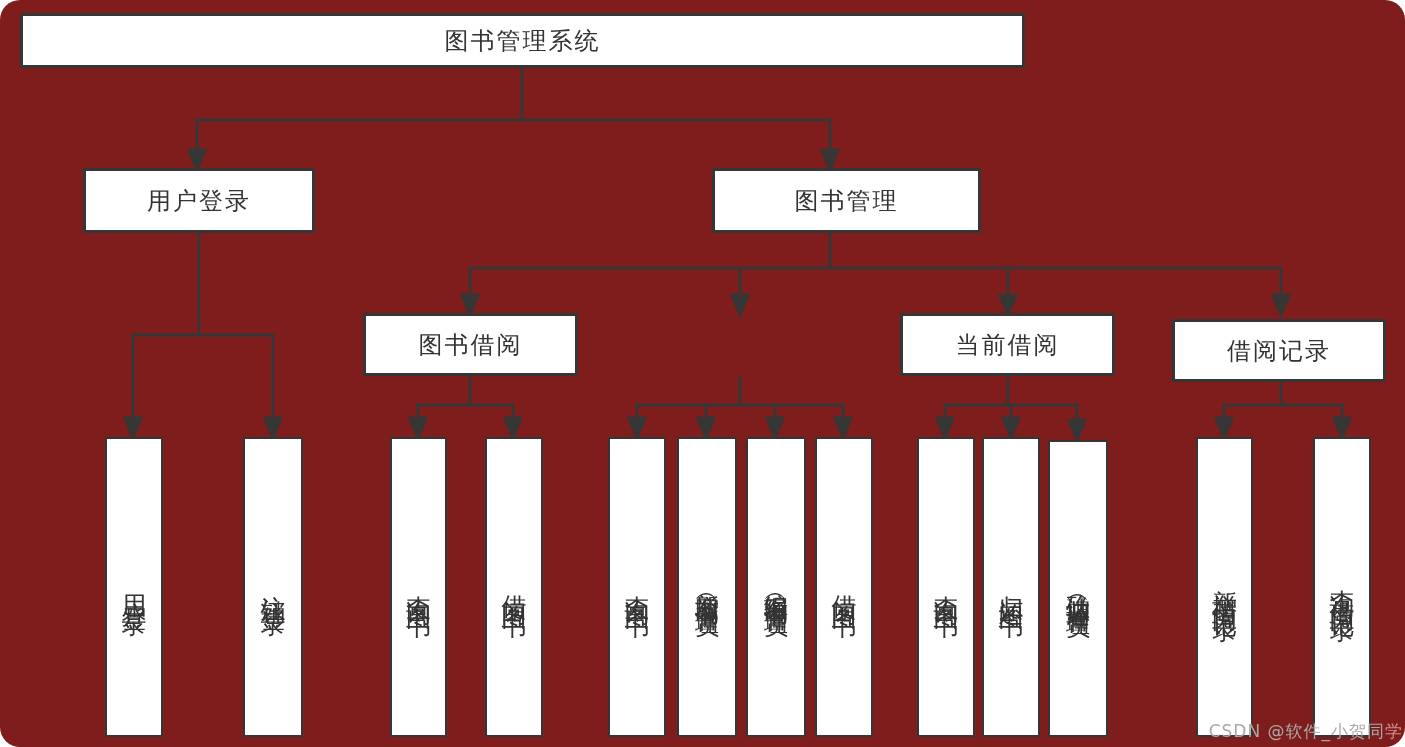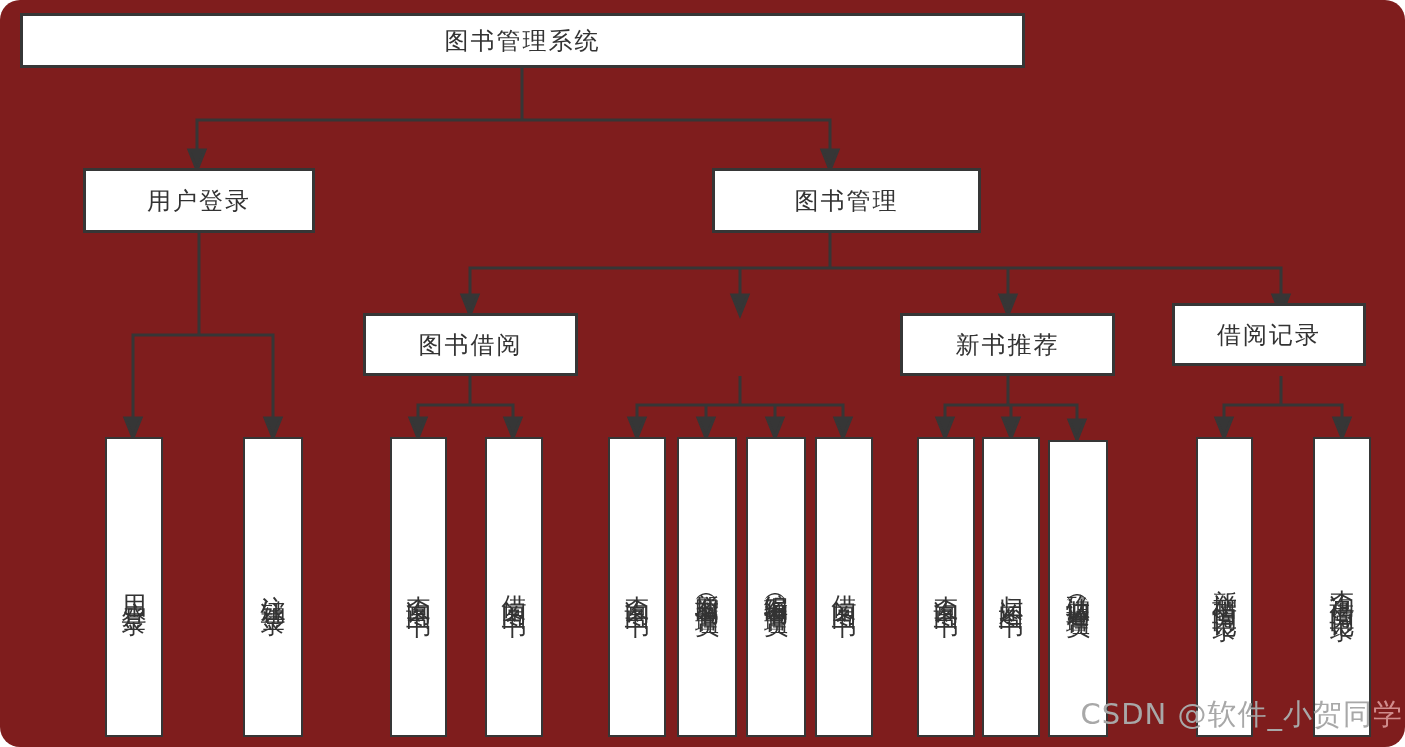--- a/index.html
+++ b/index.html
@@ -13,22 +13,22 @@
     display:flex;align-items:center;justify-content:center;z-index:2;
   }
   .hbox{font-size:24px;letter-spacing:2px;font-weight:400}
   .vbox{
     border-width:2px;
     writing-mode:vertical-rl;
     font-size:25px;letter-spacing:6px;line-height:1;
   }
   .vbox.tight{font-size:24px;letter-spacing:3px}
   .watermark{
-    position:absolute;right:2px;bottom:12px;z-index:3;
-    font-size:29px;letter-spacing:1px;color:#a8a8a8;white-space:nowrap;
+    position:absolute;right:2px;bottom:4px;z-index:3;
+    font-size:17px;letter-spacing:1px;color:#a8a8a8;white-space:nowrap;
   }
   .watermark .accent{color:#d08c8c}
 </style>
 </head>
 <body>
 
 <div class="canvas">
 
   <svg class="connectors" viewBox="0 0 1405 747" xmlns="http://www.w3.org/2000/svg">
     <g stroke="#363636" stroke-width="3" fill="#363636">
@@ -81,22 +81,22 @@
       </g>
     </g>
   </svg>
 
   <div class="node hbox" style="left:20px;top:13px;width:1005px;height:55px">图书管理系统</div>
 
   <div class="node hbox" style="left:83px;top:168px;width:232px;height:65px">用户登录</div>
   <div class="node hbox" style="left:712px;top:168px;width:269px;height:65px">图书管理</div>
 
   <div class="node hbox" style="left:363px;top:313px;width:215px;height:63px">图书借阅</div>
-  <div class="node hbox" style="left:900px;top:313px;width:215px;height:63px">新书推荐</div>
-  <div class="node hbox" style="left:1172px;top:303px;width:194px;height:63px">借阅记录</div>
+  <div class="node hbox" style="left:900px;top:313px;width:215px;height:63px">当前借阅</div>
+  <div class="node hbox" style="left:1172px;top:319px;width:214px;height:63px">借阅记录</div>
 
   <div class="node vbox" style="left:105px;top:437px;width:58px;height:300px">用户登录</div>
   <div class="node vbox" style="left:243px;top:437px;width:60px;height:300px">注销登录</div>
 
   <div class="node vbox" style="left:390px;top:437px;width:57px;height:300px">查询图书</div>
   <div class="node vbox" style="left:485px;top:437px;width:58px;height:300px">借阅图书</div>
 
   <div class="node vbox" style="left:608px;top:437px;width:58px;height:300px">查询图书</div>
   <div class="node vbox tight" style="left:677px;top:437px;width:60px;height:300px">新增图书（管理员）</div>
   <div class="node vbox tight" style="left:746px;top:437px;width:60px;height:300px">编辑图书（管理员）</div>

